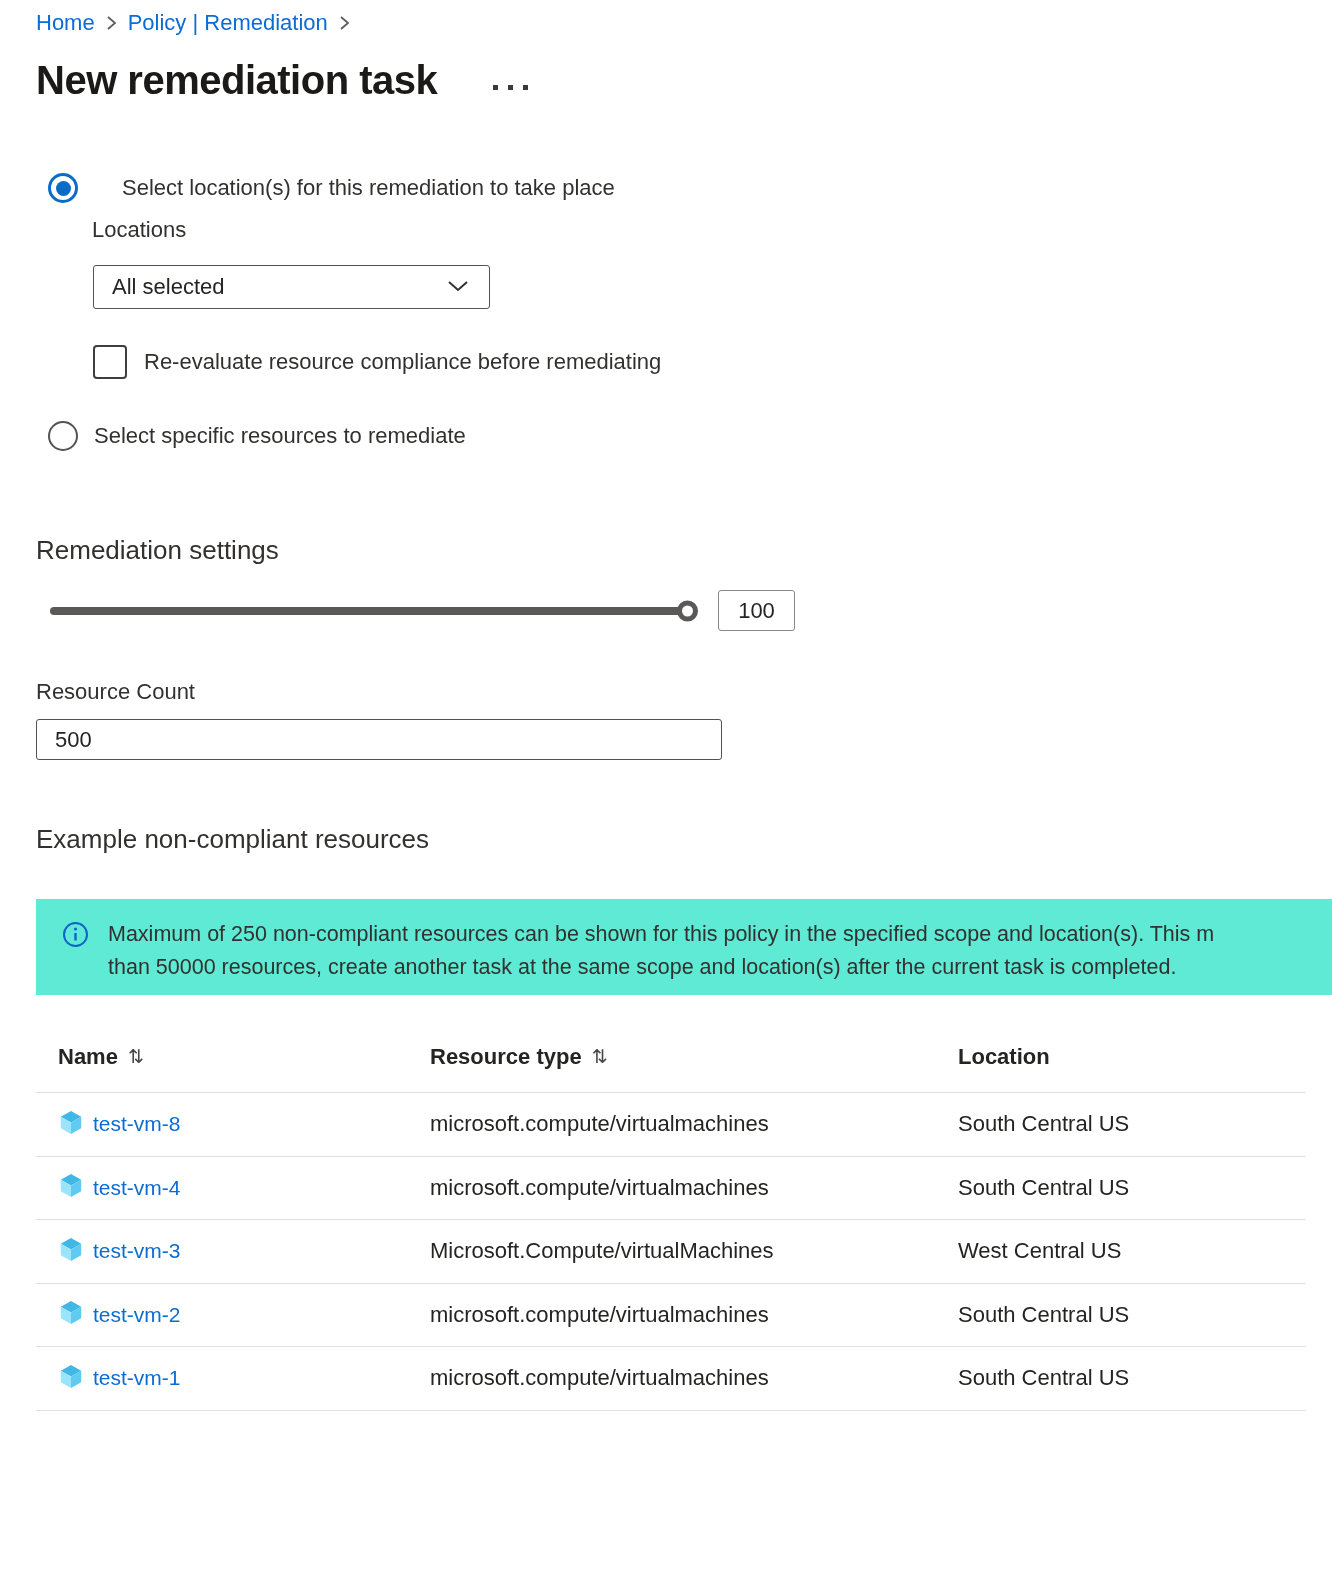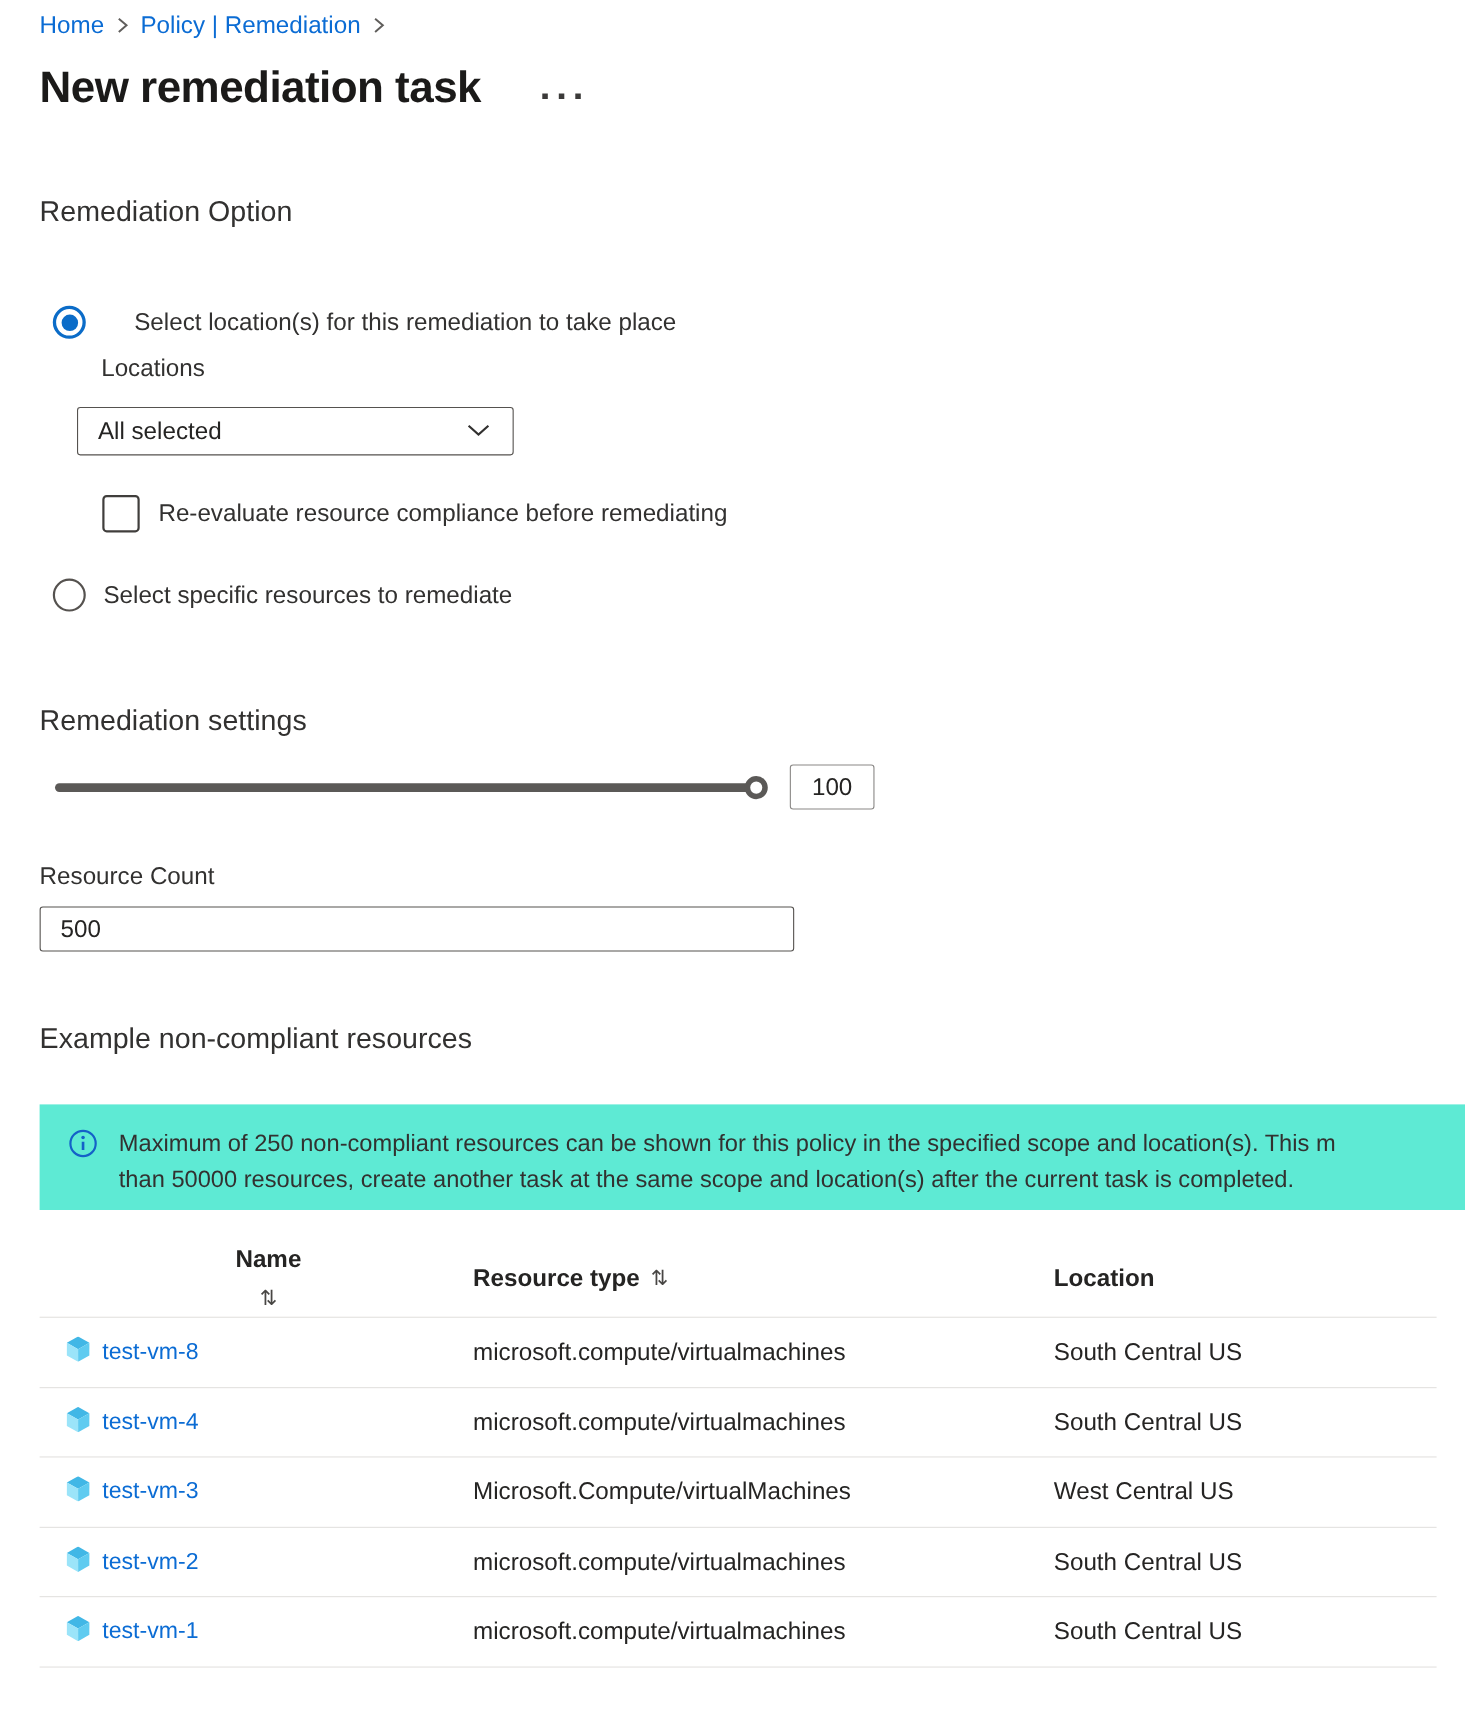--- a/index.html
+++ b/index.html
@@ -34,21 +34,21 @@
   .radio-label { font-size:22px; color:#323130; }
   .radio { width:30px; height:30px; border-radius:50%; flex:0 0 auto; cursor:pointer; }
   .radio.on  { border:3px solid #0b6cc8; display:flex; align-items:center; justify-content:center; }
   .radio.on .dot { width:15px; height:15px; border-radius:50%; background:#0b6cc8; }
   .radio.off { border:2px solid #55524f; }
 
   .locations-label { margin-left:56px; margin-top:14px; font-size:22px; color:#323130; }
 
   
   .dropdown {
-    margin-left:34px; margin-top:22px; width:397px; height:44px;
+    margin-left:57px; margin-top:22px; width:397px; height:44px;
     border:1px solid #55524f; border-radius:3px;
     display:flex; align-items:center; justify-content:space-between;
     padding:0 18px; cursor:pointer; font-size:22px; color:#252423;
   }
 
   
   .checkbox-row { margin-left:57px; margin-top:36px; display:flex; align-items:center; gap:17px; }
   .checkbox { width:34px; height:34px; border:2px solid #403e3c; border-radius:4px; flex:0 0 auto; cursor:pointer; }
   .checkbox-label { font-size:22px; color:#323130; }
 
@@ -79,21 +79,21 @@
     display:flex; align-items:flex-start; padding:19px 0 0 26px; overflow:hidden;
   }
   .banner-icon { flex:0 0 auto; margin-top:3px; }
   .banner-text { margin-left:19px; font-size:21.5px; color:#323130; line-height:33px; white-space:nowrap; }
 
   
   .table { margin-top:26px; width:1270px; }
   .thead { display:grid; grid-template-columns:394px 528px 1fr; align-items:center; height:72px;
            border-bottom:1px solid #e3e1df; }
   .th { font-size:22px; font-weight:700; color:#252423; display:flex; align-items:center; gap:10px; cursor:pointer; }
-  .th.first { padding-left:22px;flex-direction:column; }
+  .th.first { padding-left:22px; }
   .sort-glyph { font-size:19px; font-weight:400; color:#484644; }
   .trow { display:grid; grid-template-columns:394px 528px 1fr; align-items:center; height:63.5px;
           border-bottom:1px solid #e3e1df; }
   .cell-name { display:flex; align-items:center; gap:11px; padding-left:24px; }
   .vm-link { font-size:21px; color:#0b6cd4; cursor:pointer; }
   .cell-type, .cell-loc { font-size:22px; color:#252423; }
 </style>
 </head>
 <body>
 
@@ -119,21 +119,20 @@
   <div class="title-row">
     <h1>New remediation task</h1>
     <span class="more-dots">
         <i></i>
         <i></i>
         <i></i>
       </span>
   </div>
 
   
-  <div class="section-heading h-option">Remediation Option</div>
 
   <div class="radio-row first">
     <span class="radio on">
         <span class="dot"></span>
       </span>
     <span class="radio-label">Select location(s) for this remediation to take place</span>
   </div>
 
   <div class="locations-label">Locations</div>
 

